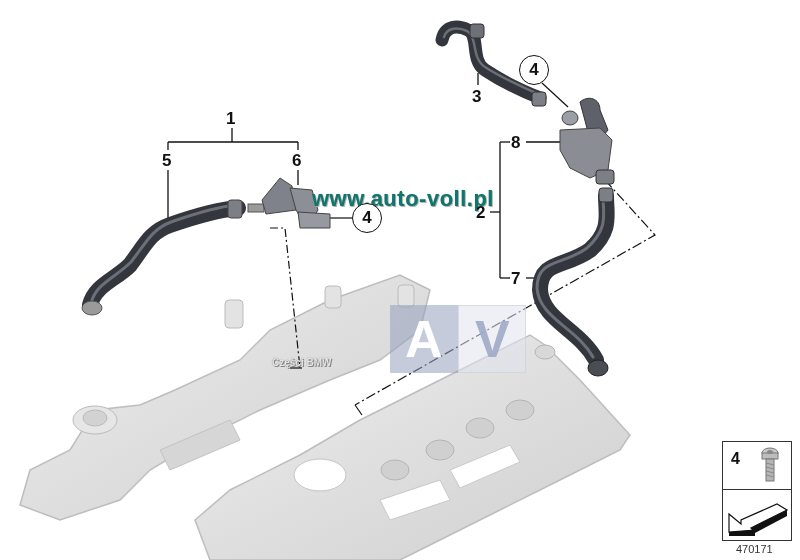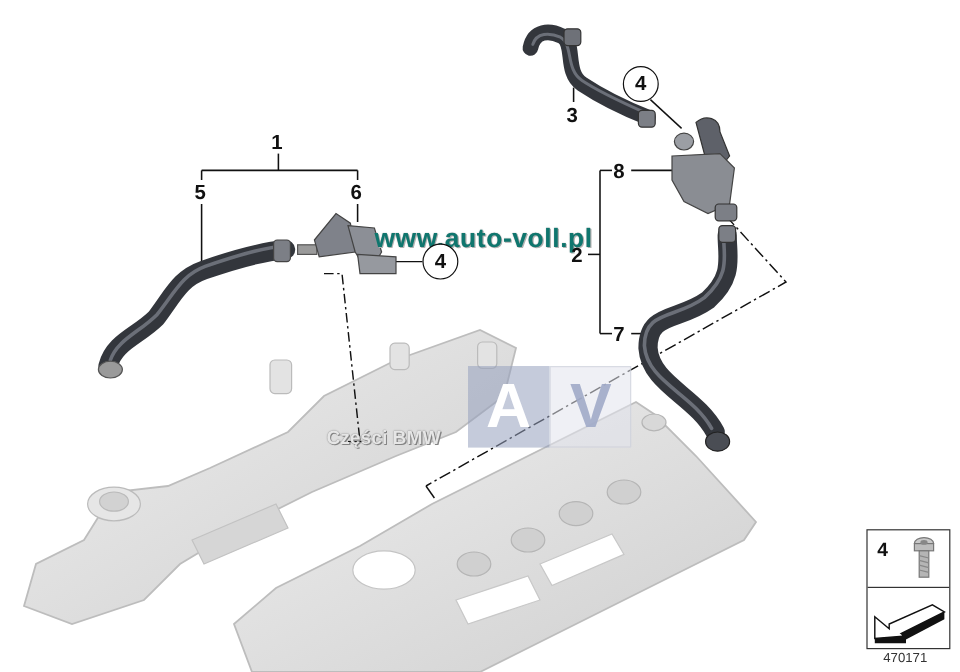--- a/index.html
+++ b/index.html
@@ -8,21 +8,21 @@
   #diagram { position:absolute; left:0; top:0; width:800px; height:560px; }
   .callout-num { position:absolute; font-family:"Liberation Sans", sans-serif;
                  font-weight:bold; font-size:17px; color:#111; line-height:1; }
   .callout-circle { position:absolute; width:30px; height:30px; border:1.5px solid #111;
                     border-radius:50%; background:#fff; display:flex; align-items:center;
                     justify-content:center; font-weight:bold; font-size:17px; color:#111;
                     box-sizing:border-box; }
   .watermark-url { position:absolute; left:312px; top:186px; font-size:22px; font-weight:bold;
                    color:#0f766e; letter-spacing:0.5px;
                    text-shadow: 0 0 1px #9a9a9a, 1px 1px 0 #b5b5b5; }
-  .watermark-czesci { position:absolute; left:272px; top:357px; font-size:16px; font-weight:bold;
+  .watermark-czesci { position:absolute; left:272px; top:357px; font-size:10px; font-weight:bold;
                       color:#e6e6e6; text-shadow: 0 0 1px #666, 1px 1px 0 #888; }
   .av-box-a { position:absolute; left:390px; top:305px; width:68px; height:68px;
               background:rgba(150,160,190,0.55); }
   .av-box-v { position:absolute; left:458px; top:305px; width:68px; height:68px;
               background:rgba(225,228,236,0.55); border:1px solid rgba(200,205,215,0.6); box-sizing:border-box; }
   .av-letter { position:absolute; font-size:52px; font-weight:bold; line-height:1; }
   .av-a { left:405px; top:313px; color:#ffffff; }
   .av-v { left:475px; top:313px; color:rgba(160,170,200,0.9); }
   .legend-box { position:absolute; left:722px; top:441px; width:70px; height:100px;
                 border:1px solid #333; box-sizing:border-box; background:#fff; }

